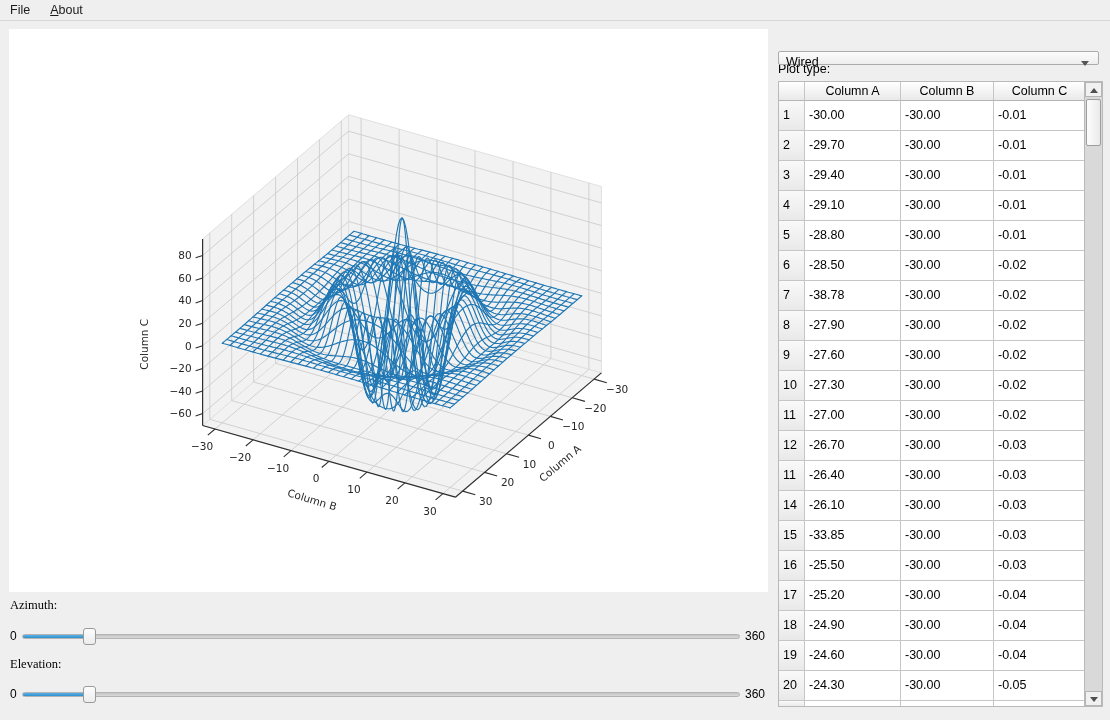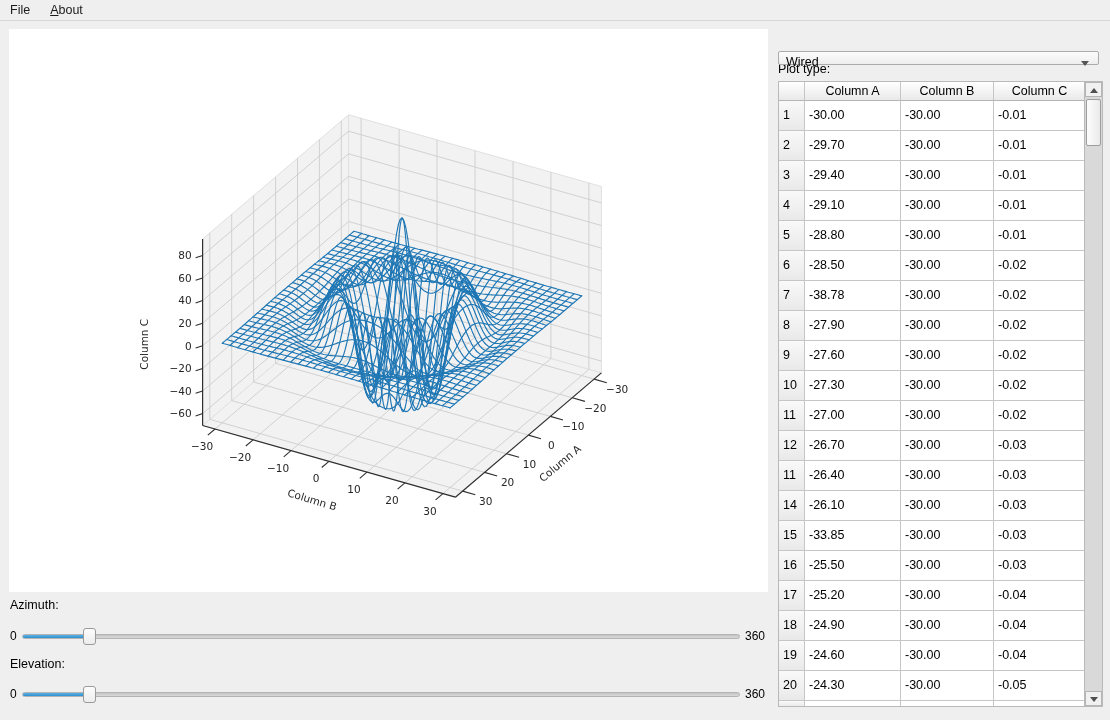--- a/index.html
+++ b/index.html
@@ -8,21 +8,21 @@
 
   
   .menubar { position:absolute; left:0; top:0; width:1110px; height:21px; background:#efefef; border-bottom:1px solid #d7d7d7; display:flex; align-items:flex-start; }
   .menu-item { padding:0 10px; height:21px; line-height:20px; font-size:12.5px; cursor:default; }
   .menu-item u { text-decoration:underline; }
 
   
   .figure { position:absolute; left:9px; top:29px; width:759px; height:563px; background:#ffffff; }
 
   
-  .ctl-label { position:absolute; left:10px; font-size:12.5px; color:#000; }
+  .ctl-label { position:absolute; left:10px; font-size:12.5px; color:#000;font-family:Liberation Serif, serif; }
   .slider-row { position:absolute; left:0; width:775px; height:17px; }
   .slider-min { position:absolute; left:10px; top:1px; font-size:12px; color:#000; }
   .slider-max { position:absolute; left:745px; top:1px; font-size:12px; color:#000; }
   .slider { position:absolute; left:22px; top:0; width:718px; height:17px; }
   .slider .track { position:absolute; left:0; top:6px; width:718px; height:5px; background:linear-gradient(#c4c4c4,#d9d9d9); border:1px solid #b3b3b3; border-radius:3px; }
   .slider .fill { position:absolute; left:0; top:0; height:100%; background:linear-gradient(#5ab1e4,#2f8fce); border-radius:3px 0 0 3px; }
   .slider .handle { position:absolute; top:0; width:13px; height:17px; background:linear-gradient(#fdfdfd,#ececec); border:1px solid #9a9a9a; border-radius:3px; }
 
   
   .plot-type-label { position:absolute; left:778px; top:30px; font-size:12.5px; color:#000;margin-top:32px; }

